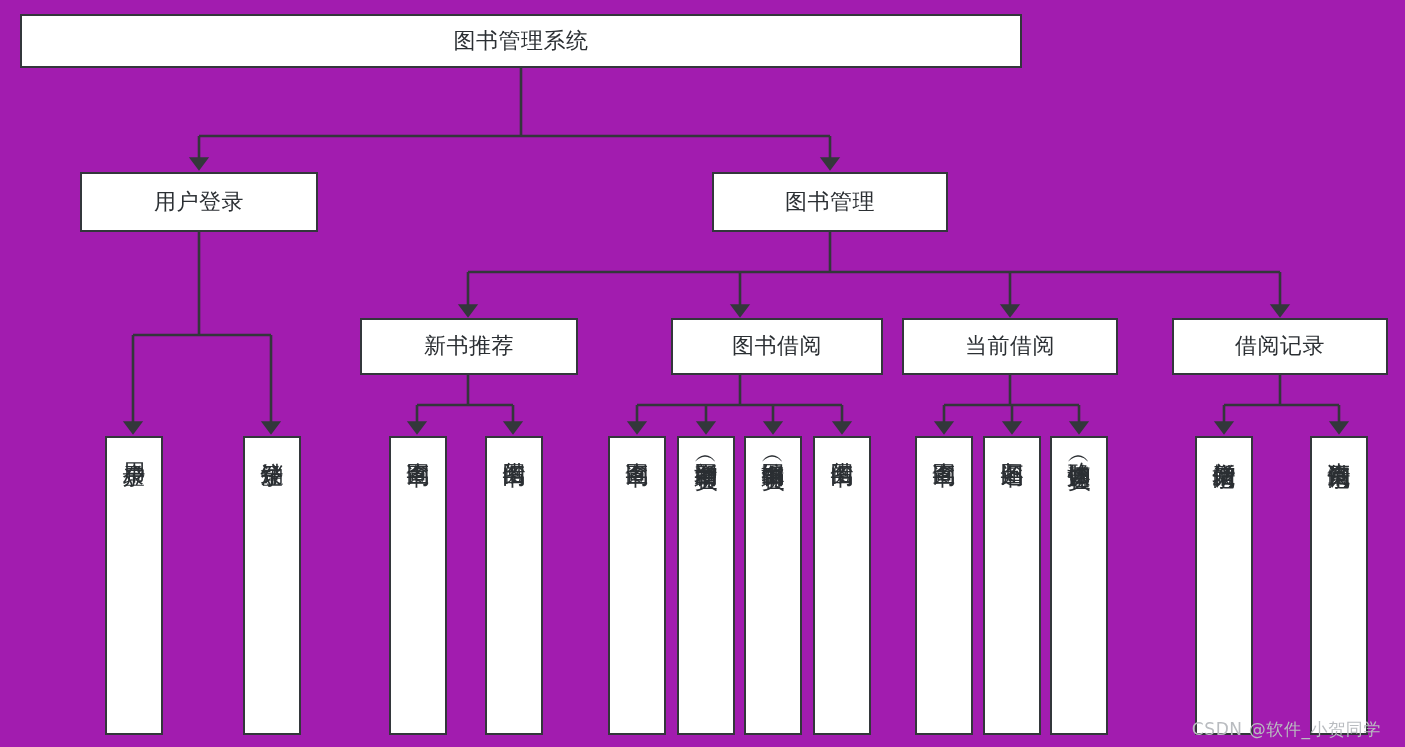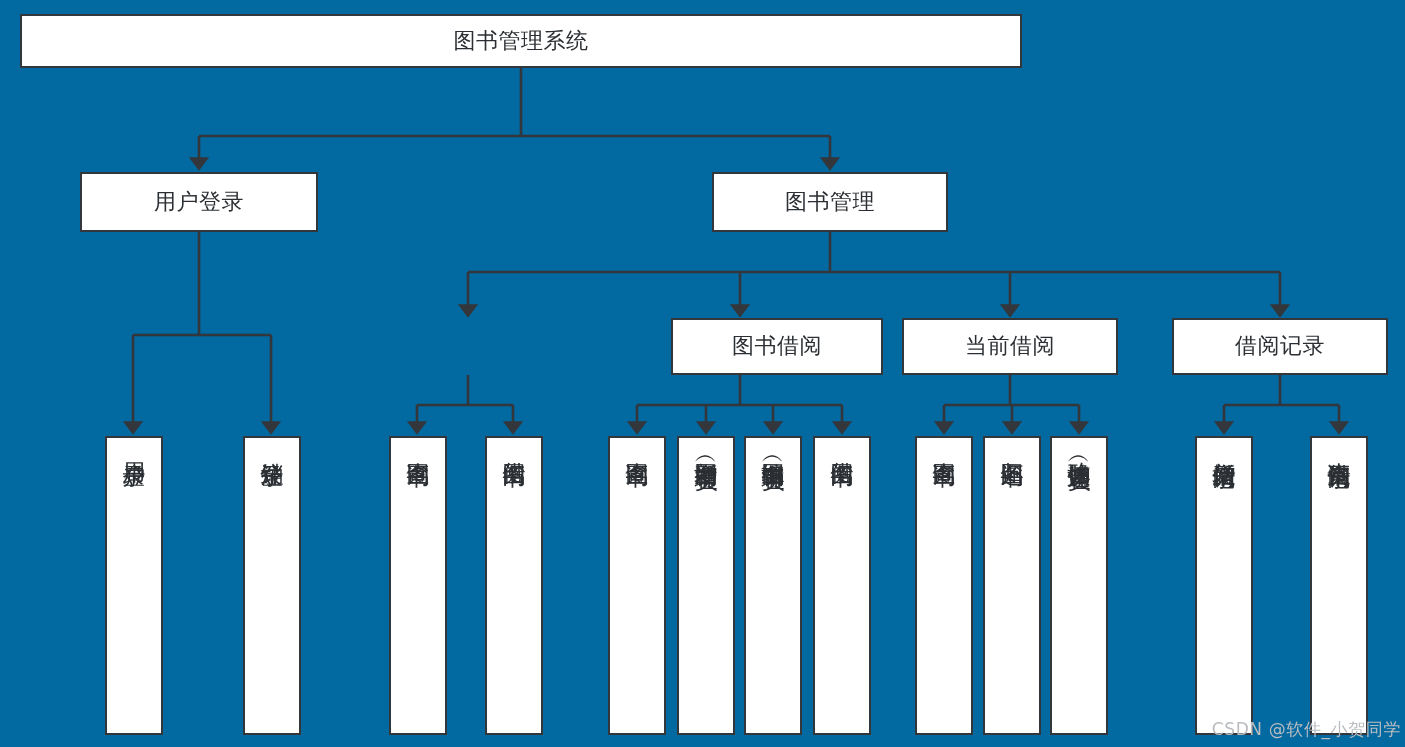--- a/index.html
+++ b/index.html
@@ -8,21 +8,21 @@
     padding: 0;
     background: #ffffff;
   }
   body {
     font-family: "DejaVu Sans", "Liberation Sans", sans-serif;
   }
   #canvas {
     position: relative;
     width: 1405px;
     height: 747px;
-    background: #0369a1;
+    background: #a21caf;
     overflow: hidden;
   }
   #edges {
     position: absolute;
     left: 0;
     top: 0;
     width: 1405px;
     height: 747px;
     pointer-events: none;
   }
@@ -57,21 +57,21 @@
     writing-mode: vertical-rl;
     text-orientation: upright;
     font-size: 23px;
     line-height: 1.08;
     letter-spacing: 1px;
     white-space: normal;
     max-height: 100%;
   }
   .watermark {
     position: absolute;
-    right: 4px;
+    right: 24px;
     bottom: 6px;
     font-size: 17px;
     color: #b9bcc0;
     letter-spacing: 0.6px;
     white-space: nowrap;
     z-index: 5;
     font-family: "DejaVu Sans", "Liberation Sans", sans-serif;
   }
 </style>
 </head>
@@ -135,20 +135,23 @@
   </div>
 
   <div class="node node-l2" style="left:80px; top:172px; width:238px; height:60px;">
     <span class="label">用户登录</span>
   </div>
 
   <div class="node node-l2" style="left:712px; top:172px; width:236px; height:60px;font-family:Liberation Serif, serif;">
     <span class="label">图书管理</span>
   </div>
 
+  <div class="node node-l3" style="left:360px; top:318px; width:218px; height:57px;">
+    <span class="label">新书推荐</span>
+  </div>
 
   <div class="node node-l3" style="left:634px; top:318px; width:212px; height:57px;margin-left:37px;">
     <span class="label">图书借阅</span>
   </div>
 
   <div class="node node-l3" style="left:902px; top:318px; width:216px; height:57px;">
     <span class="label">当前借阅</span>
   </div>
 
   <div class="node node-l3" style="left:1172px; top:318px; width:216px; height:57px;text-align:center;">

